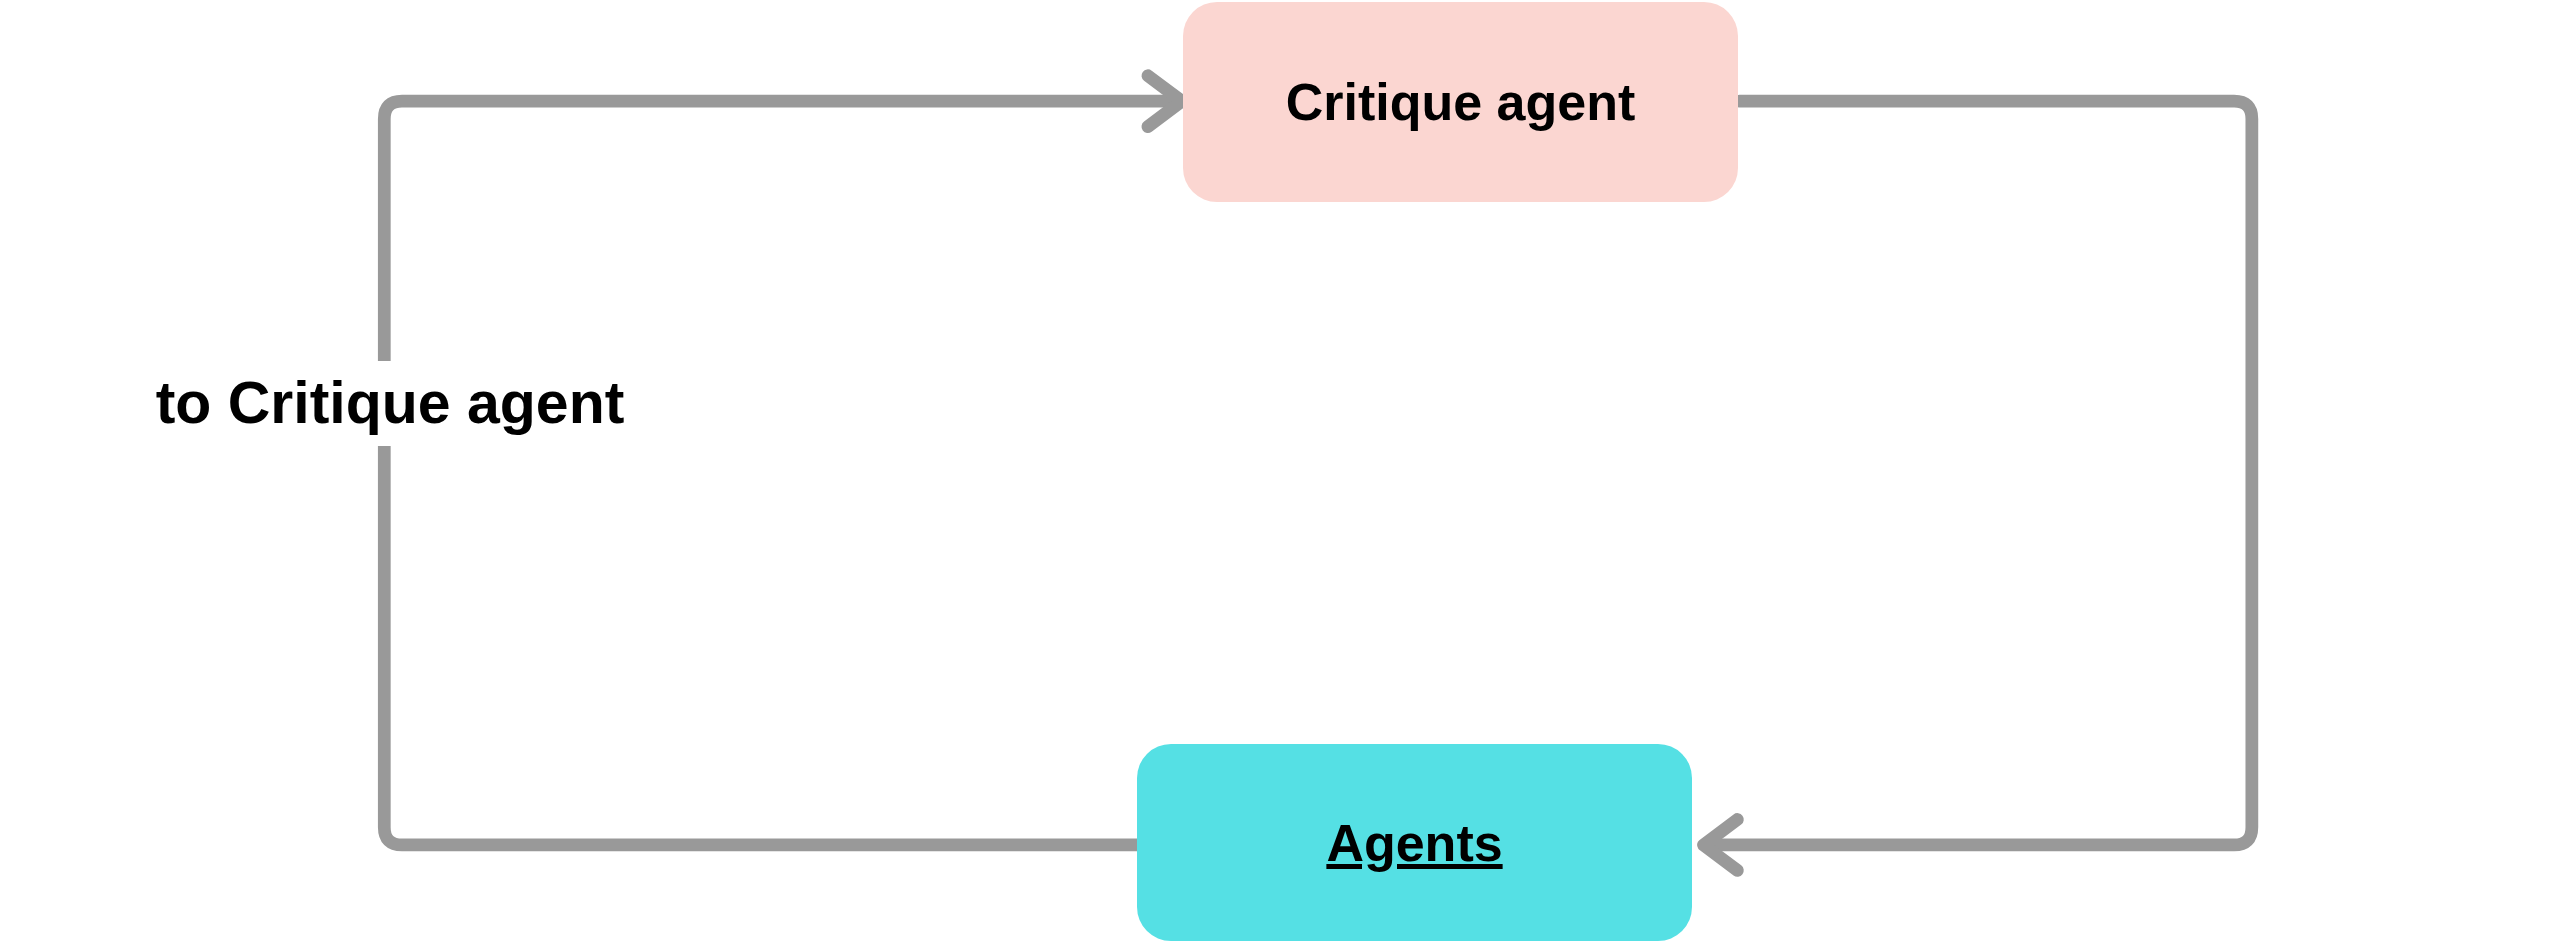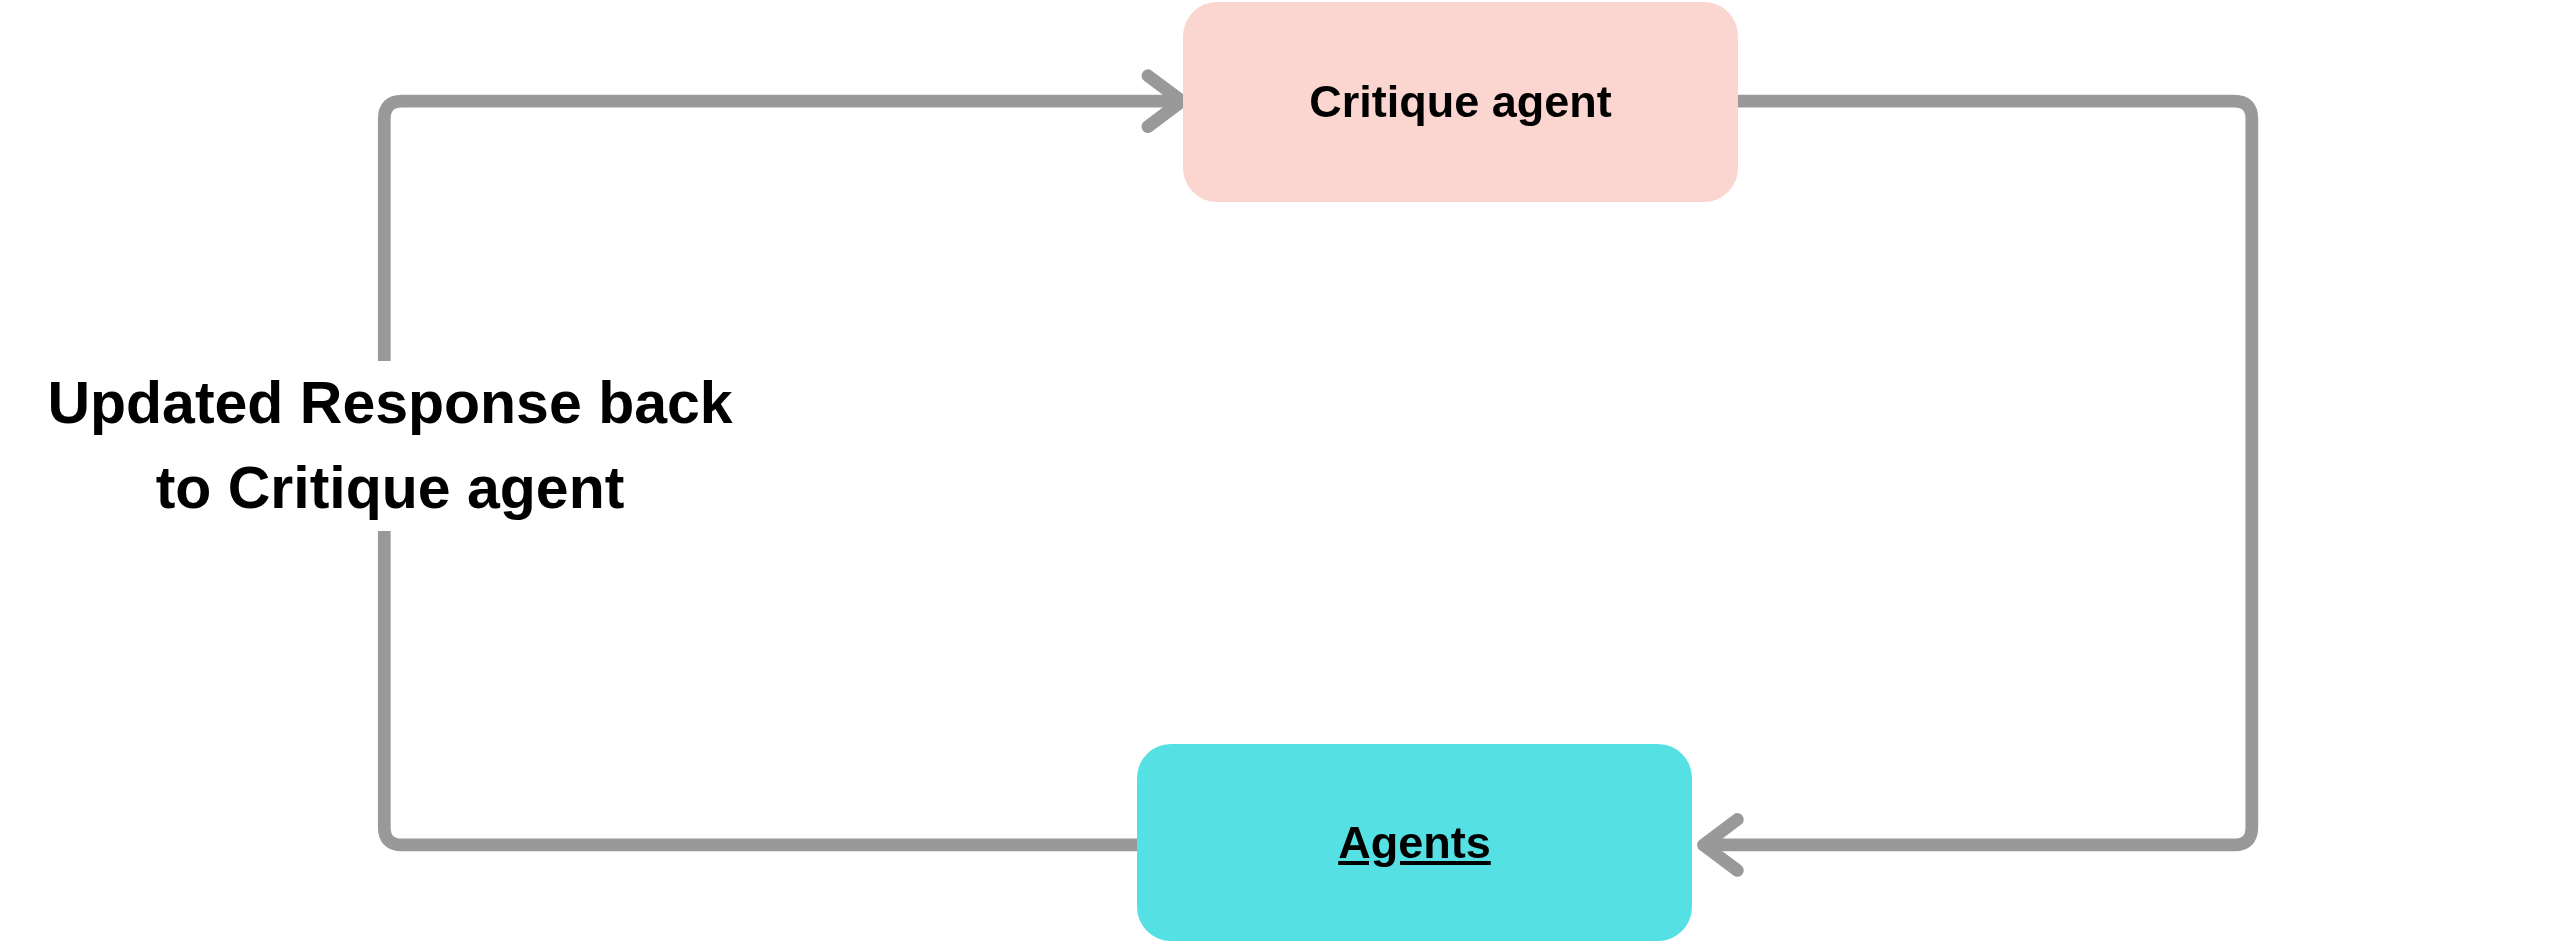--- a/index.html
+++ b/index.html
@@ -23,21 +23,21 @@
     height: 949px;
   }
   .node {
     position: absolute;
     display: flex;
     align-items: center;
     justify-content: center;
     border-radius: 34px;
     color: #000000;
     font-weight: 700;
-    font-size: 45px;
+    font-size: 52px;
     letter-spacing: 0px;
     white-space: nowrap;
   }
   .node-critique {
     left: 1183px;
     top: 2.1px;
     width: 555px;
     height: 200px;
     background: #fbd6d1;
   }
@@ -86,19 +86,18 @@
 
   <div class="node node-critique">
     <span>Critique agent</span>
   </div>
 
   <div class="node node-agents">
     <span>Agents</span>
   </div>
 
   <div class="edge-label edge-label-left">
-    <div>Updated Response back</div>
     <div>to Critique agent</div>
   </div>
 
 
 </div>
 
 
 </body></html>

